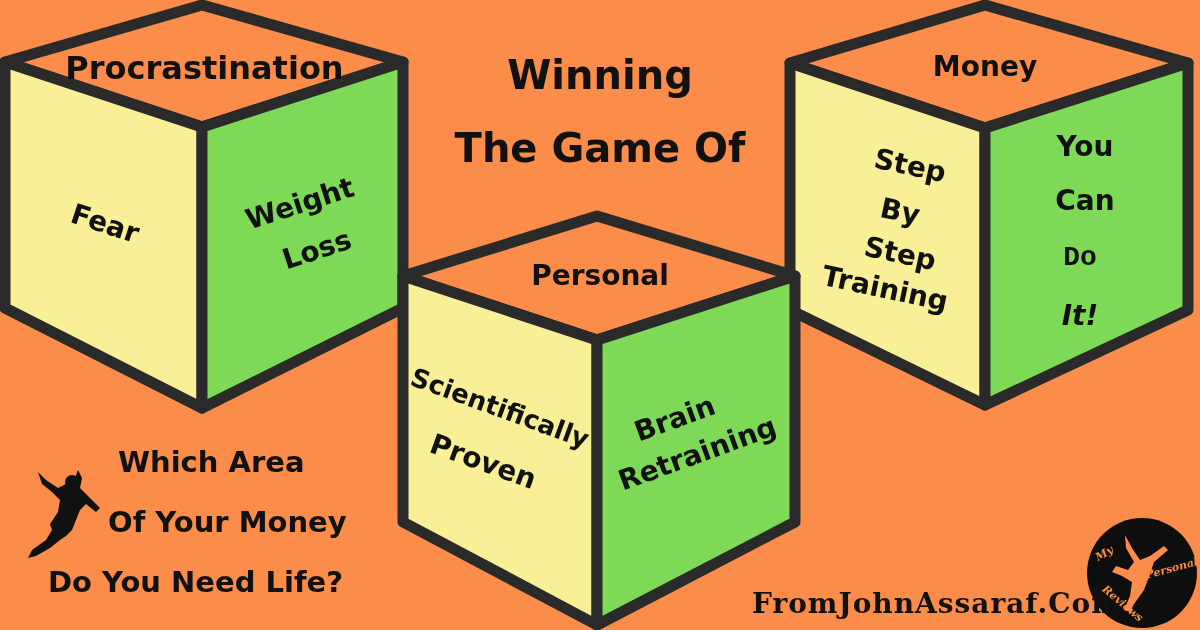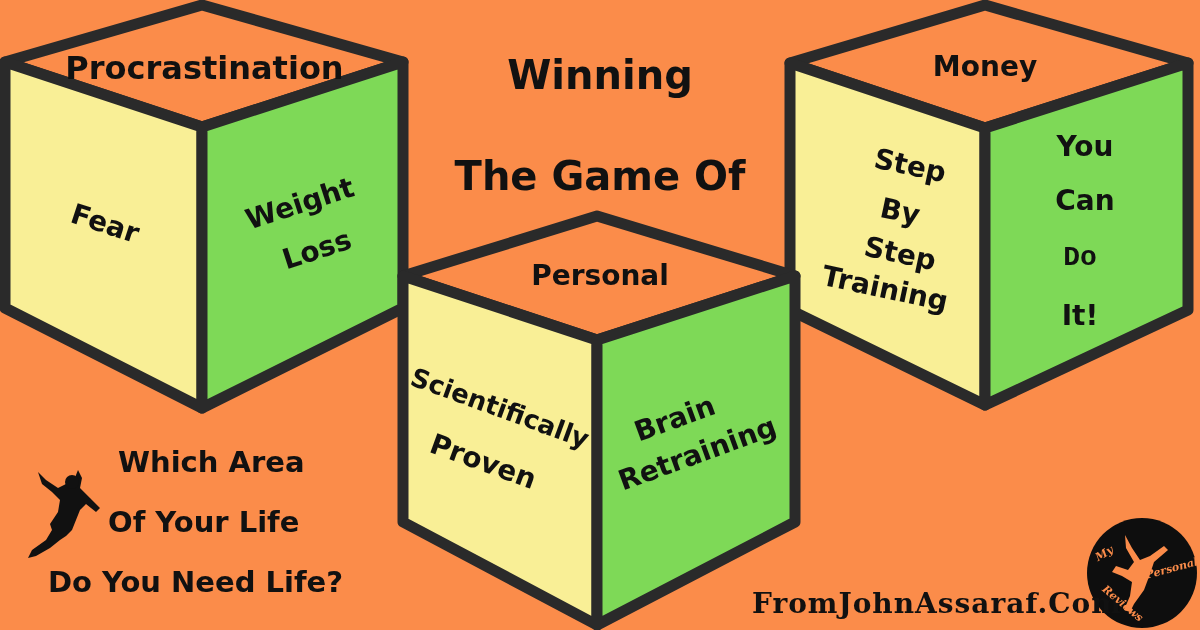--- a/index.html
+++ b/index.html
@@ -41,44 +41,44 @@
   </g>
 
   <g>
     <circle cx="1142" cy="573" r="55" fill="#0E0E0E"></circle>
     <path d="M1125,535 L1132,548 L1140,560 L1150,556 L1164,546 L1168,550 L1154,562 L1150,574 L1144,590 L1134,604 L1130,612 L1124,610 L1130,596 L1132,582 L1122,576 L1112,572 L1116,566 L1128,570 L1134,562 L1126,548 Z" fill="#FB8C4A"></path>
     <text x="1100" y="552" font-family="DejaVu Serif, serif" font-style="italic" font-size="12" fill="#FB8C4A"></text>
   </g>
 </svg>
 
 <div class="t title" style="left:470px; top:55px; width:260px;">Winning</div>
-<div class="t title" style="left:425px; top:128px; width:350px;margin-top:28px;">The Game Of</div>
+<div class="t title" style="left:425px; top:128px; width:350px;">The Game Of</div>
 
 <div class="t top" style="left:52px; top:52px; width:305px; font-size:32px;">Procrastination</div>
 <div class="t face" style="left:50px; top:210px; width:110px; transform:rotate(18deg);">Fear</div>
 <div class="t face" style="left:225px; top:190px; width:150px; transform:rotate(-18deg);">Weight</div>
 <div class="t face" style="left:262px; top:236px; width:110px; transform:rotate(-18deg);">Loss</div>
 
 <div class="t top" style="left:500px; top:262px; width:200px;">Personal</div>
 <div class="t face" style="left:385px; top:395px; width:230px; transform:rotate(20deg); font-size:26px;">Scientifically</div>
 <div class="t face" style="left:418px; top:448px; width:130px; transform:rotate(20deg);">Proven</div>
 <div class="t face" style="left:620px; top:405px; width:110px; transform:rotate(-20deg);">Brain</div>
 <div class="t face" style="left:605px; top:440px; width:185px; transform:rotate(-20deg);">Retraining</div>
 
 <div class="t top" style="left:910px; top:53px; width:150px;">Money</div>
 <div class="t face" style="left:860px; top:152px; width:100px; transform:rotate(12deg);">Step</div>
 <div class="t face" style="left:860px; top:198px; width:80px; transform:rotate(12deg);">By</div>
 <div class="t face" style="left:850px; top:240px; width:100px; transform:rotate(12deg);">Step</div>
 <div class="t face" style="left:805px; top:275px; width:160px; transform:rotate(12deg);">Training</div>
 <div class="t face" style="left:1030px; top:133px; width:110px;">You</div>
 <div class="t face" style="left:1030px; top:187px; width:110px;">Can</div>
 <div class="t face" style="left:1030px; top:244px; width:100px;font-family:Liberation Mono, monospace;">Do</div>
-<div class="t face" style="left:1030px; top:302px; width:100px;">It!</div>
+<div class="t face" style="left:1030px; top:302px; width:100px;font-style:italic;">It!</div>
 
 <div class="t q" style="left:118px; top:448px;">Which Area</div>
-<div class="t q" style="left:108px; top:508px;">Of Your Life</div>
+<div class="t q" style="left:108px; top:508px;">Of Your Money</div>
 <div class="t q" style="left:48px; top:568px;">Do You Need Life?</div>
 
 <div class="t site" style="left:752px; top:590px;">FromJohnAssaraf.Com</div>
 
 <div class="t" style="left:1095px; top:548px; font-size:11px; color:#FB8C4A; font-style:italic; font-family:'DejaVu Serif', serif; transform:rotate(-30deg);">My</div>
 <div class="t" style="left:1145px; top:563px; font-size:11px; color:#FB8C4A; font-style:italic; font-family:'DejaVu Serif', serif; transform:rotate(-15deg);">Personal</div>
 <div class="t" style="left:1098px; top:598px; font-size:11px; color:#FB8C4A; font-style:italic; font-family:'DejaVu Serif', serif; transform:rotate(40deg);">Reviews</div>
 
 </body></html>

